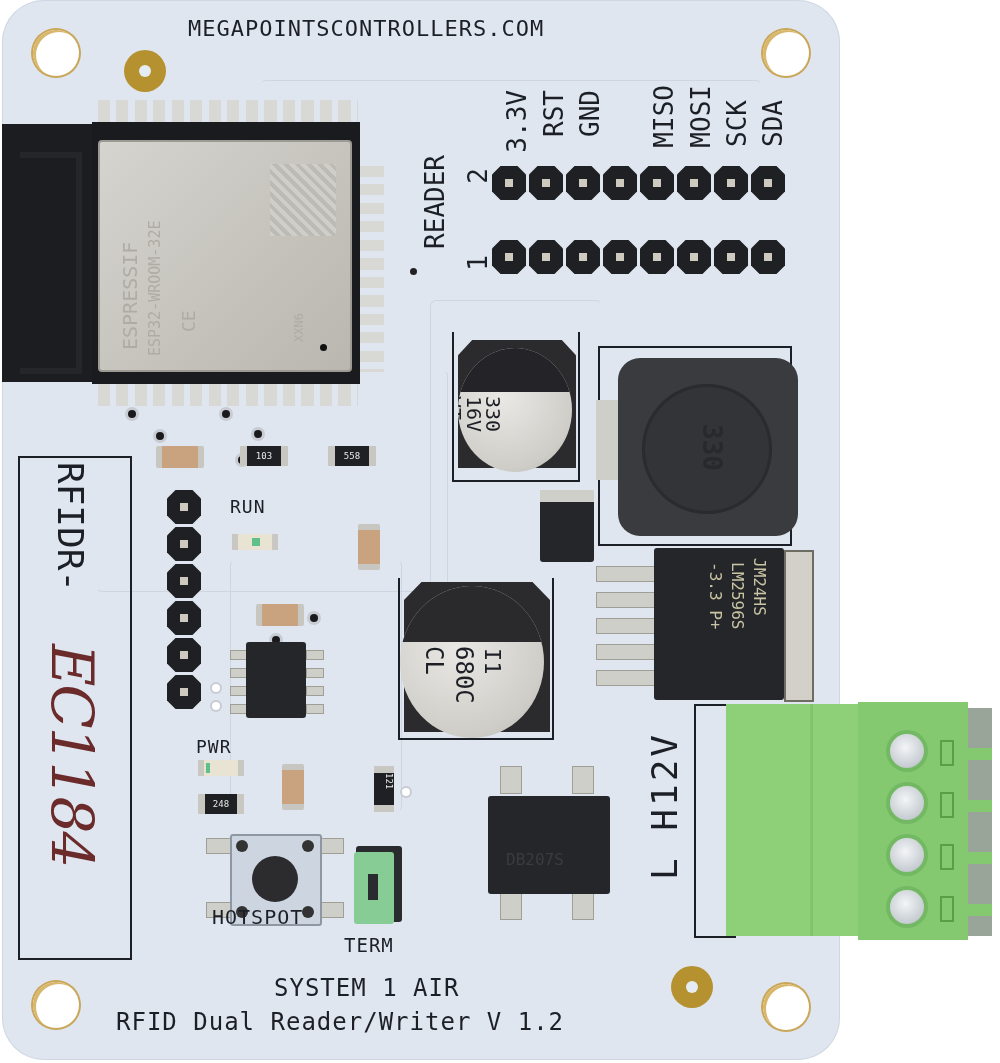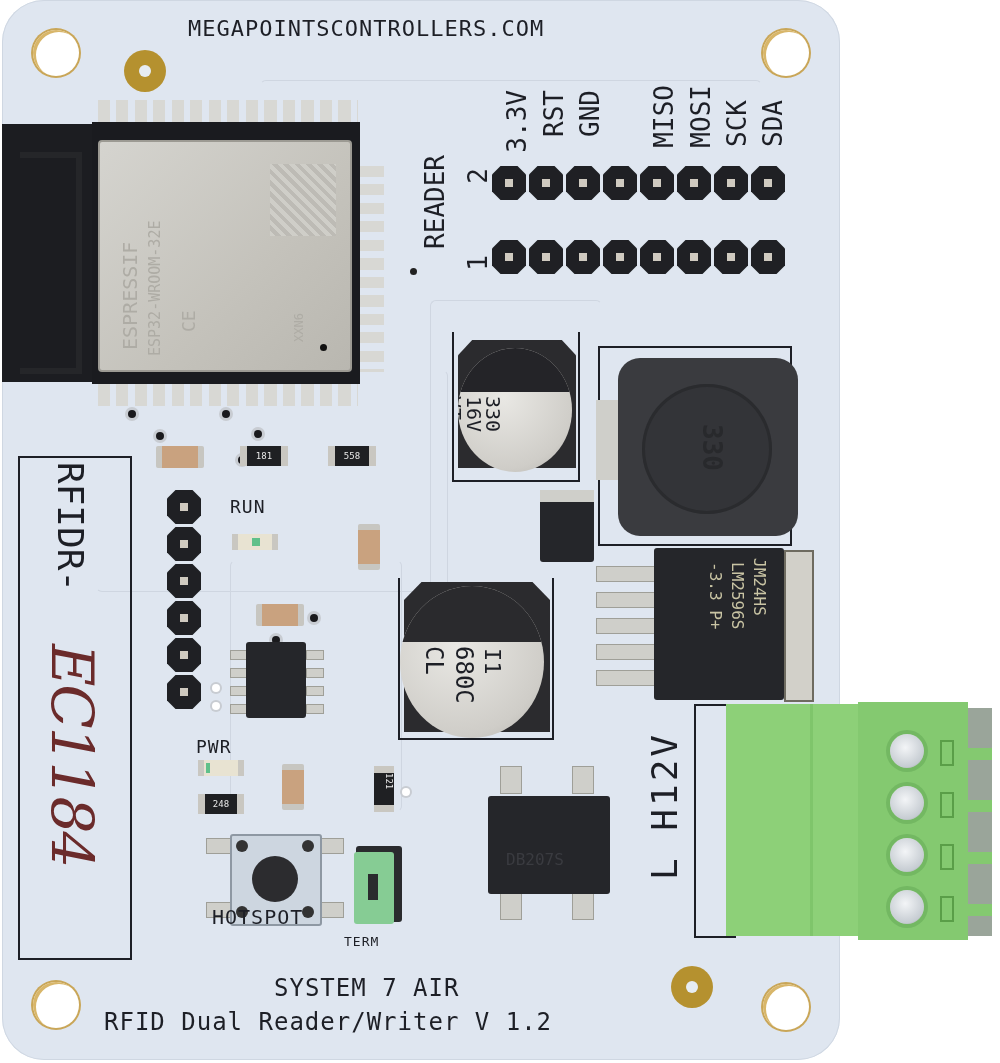--- a/index.html
+++ b/index.html
@@ -150,21 +150,21 @@
   <div class="abs" style="left:20px;top:60px;writing-mode:vertical-rl;font-size:24px;color:#1d1f26;">CL</div>
   <div class="abs" style="left:80px;top:62px;writing-mode:vertical-rl;font-size:22px;color:#1d1f26;">I1</div>
 </div>
 
 <div class="abs via" style="left:156px;top:432px;width:8px;height:8px;"></div>
 <div class="abs via" style="left:254px;top:430px;width:8px;height:8px;"></div>
 <div class="abs via" style="left:238px;top:456px;width:8px;height:8px;"></div>
 <div class="abs via" style="left:222px;top:410px;width:8px;height:8px;"></div>
 <div class="abs via" style="left:128px;top:410px;width:8px;height:8px;"></div>
 <div class="abs cap" style="left:156px;top:446px;width:36px;height:22px;"></div>
-<div class="abs res" style="left:240px;top:446px;width:34px;height:20px;">181</div>
+<div class="abs res" style="left:240px;top:446px;width:34px;height:20px;">103</div>
 <div class="abs res" style="left:328px;top:446px;width:34px;height:20px;">558</div>
 
 <div class="abs silk" style="left:230px;top:496px;font-size:18px;">RUN</div>
 <div class="abs led" style="left:232px;top:534px;width:34px;height:16px;">
   <div class="abs" style="left:14px;top:4px;width:8px;height:8px;background:#5fc08a;"></div>
 </div>
 <div class="abs capv" style="left:358px;top:524px;width:22px;height:34px;"></div>
 
 <div class="abs" style="left:164px;top:490px;width:40px;height:228px;">
   <div class="abs pin" style="left:3px;top:0px"></div>
@@ -212,21 +212,21 @@
   <div class="abs" style="left:4px;top:70px;width:12px;height:12px;border-radius:50%;background:#333;"></div>
   <div class="abs" style="left:70px;top:70px;width:12px;height:12px;border-radius:50%;background:#333;"></div>
 </div>
 
 <div class="abs" style="left:356px;top:846px;width:46px;height:76px;background:#2a2b2e;border-radius:3px;"></div>
 <div class="abs" style="left:354px;top:852px;width:40px;height:72px;background:#86cc94;border-radius:3px;">
   <div class="abs" style="left:14px;top:22px;width:10px;height:26px;background:#2a2b2e;"></div>
 </div>
 
 <div class="abs silk" style="left:212px;top:905px;font-size:20px;">HOTSPOT</div>
-<div class="abs silk" style="left:344px;top:934px;font-size:13px;text-align:center;">TERM</div>
+<div class="abs silk" style="left:344px;top:934px;font-size:19px;text-align:center;">TERM</div>
 
 <div class="abs" style="left:18px;top:456px;width:110px;height:500px;border:2px solid #1d1f26;">
   <div class="abs" style="left:30px;top:4px;writing-mode:vertical-rl;font-size:36px;color:#1d1f26;">RFIDR-</div>
   <div class="abs" style="left:18px;top:186px;writing-mode:vertical-rl;font-size:58px;color:#6b2b2b;font-family:'DejaVu Serif',serif;font-style:italic;letter-spacing:-2px;">EC1184</div>
 </div>
 
 <div class="abs lead" style="left:500px;top:766px;width:20px;height:26px;"></div>
 <div class="abs lead" style="left:572px;top:766px;width:20px;height:26px;"></div>
 <div class="abs lead" style="left:500px;top:892px;width:20px;height:26px;"></div>
 <div class="abs lead" style="left:572px;top:892px;width:20px;height:26px;"></div>
@@ -243,14 +243,14 @@
   <div class="abs screw" style="left:32px;top:84px;width:34px;height:34px;"></div>
   <div class="abs screw" style="left:32px;top:136px;width:34px;height:34px;"></div>
   <div class="abs screw" style="left:32px;top:188px;width:34px;height:34px;"></div>
   <div class="abs" style="left:82px;top:38px;width:10px;height:22px;border:2px solid #5a9e48;"></div>
   <div class="abs" style="left:82px;top:90px;width:10px;height:22px;border:2px solid #5a9e48;"></div>
   <div class="abs" style="left:82px;top:142px;width:10px;height:22px;border:2px solid #5a9e48;"></div>
   <div class="abs" style="left:82px;top:194px;width:10px;height:22px;border:2px solid #5a9e48;"></div>
 </div>
 <div class="abs" style="left:968px;top:708px;width:24px;height:228px;background:repeating-linear-gradient(180deg,#9aa59a 0 40px,#84c970 40px 52px);"></div>
 
-<div class="abs silk" style="left:274px;top:974px;font-size:24px;">SYSTEM 7 AIR</div>
-<div class="abs silk" style="left:104px;top:1008px;font-size:24px;">RFID Dual Reader/Writer V 1.2</div>
+<div class="abs silk" style="left:274px;top:974px;font-size:24px;">SYSTEM 1 AIR</div>
+<div class="abs silk" style="left:116px;top:1008px;font-size:24px;">RFID Dual Reader/Writer V 1.2</div>
 
 </body></html>

